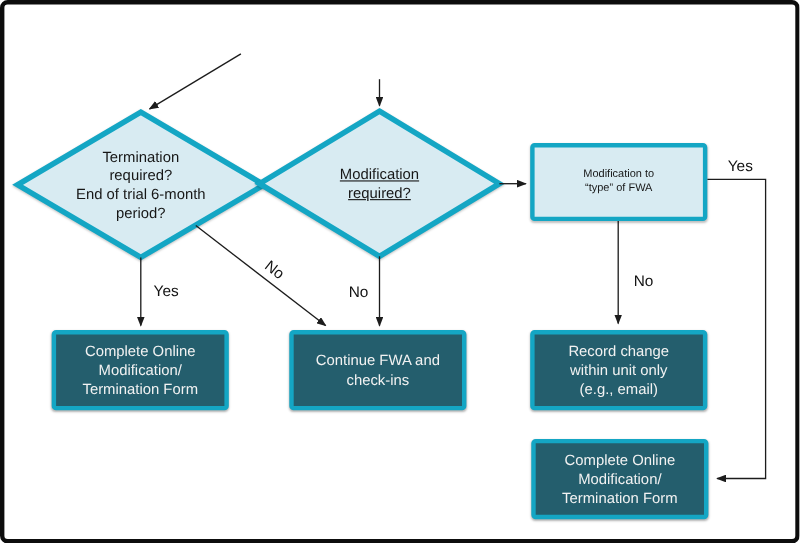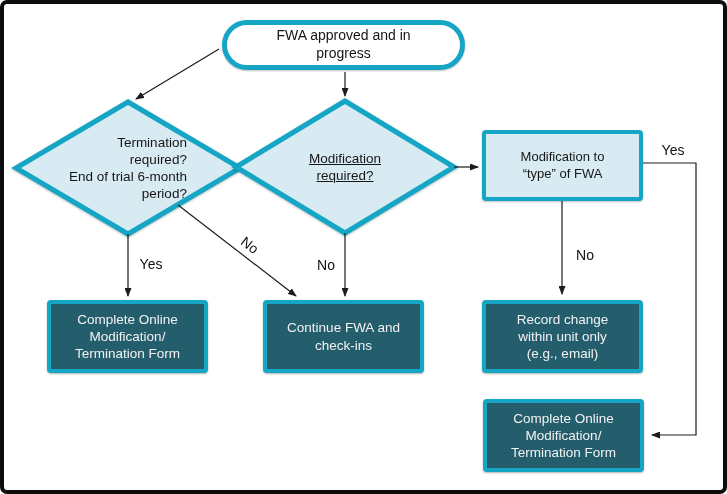--- a/index.html
+++ b/index.html
@@ -19,21 +19,21 @@
     text-align:center; white-space:pre-line; box-sizing:border-box; z-index:2;
     line-height:1.28;
   }
   .stadium {
     background:#ffffff; border:5px solid #14a6c4; border-radius:26px;
     font-size:14px; color:#161616;
     box-shadow:0 1px 2px rgba(0,0,0,0.25);
   }
   .rect-light {
     background:#d8ebf2; border:4px solid #14a6c4; border-radius:4px;
-    font-size:13px; color:#161616;
+    font-size:10px; color:#161616;
     box-shadow:0 1px 2px rgba(0,0,0,0.25);
   }
   .rect-dark {
     background:#245e6d; border:4px solid #14a6c4; border-radius:4px;
     font-size:13.5px; color:#f2f2f2;
     box-shadow:0 1px 2px rgba(0,0,0,0.3);
   }
   .diamond-label {
     position:absolute; display:flex; align-items:center; justify-content:center;
     text-align:center; white-space:pre-line; z-index:2;
@@ -63,26 +63,22 @@
     <path d="M345,72 L345,96" fill="none" stroke="#1c1c1c" stroke-width="1.2" marker-end="url(#arw)"></path>
     <path d="M219,49 L136,99" fill="none" stroke="#1c1c1c" stroke-width="1.2" marker-end="url(#arw)"></path>
     <path d="M128,234 L128,296" fill="none" stroke="#1c1c1c" stroke-width="1.2" marker-end="url(#arw)"></path>
     <path d="M178,205 L296,296" fill="none" stroke="#1c1c1c" stroke-width="1.2" marker-end="url(#arw)"></path>
     <path d="M345,233 L345,296" fill="none" stroke="#1c1c1c" stroke-width="1.2" marker-end="url(#arw)"></path>
     <path d="M454,167 L478,167" fill="none" stroke="#1c1c1c" stroke-width="1.2" marker-end="url(#arw)"></path>
     <path d="M562,200 L562,294" fill="none" stroke="#1c1c1c" stroke-width="1.2" marker-end="url(#arw)"></path>
     <path d="M643,163 L696,163 L696,435 L652,435" fill="none" stroke="#1c1c1c" stroke-width="1.2" marker-end="url(#arw)"></path>
   </svg>
 
-  <div class="node stadium" style="left:222px; top:20px; width:243px; height:50px;">
-    <span>FWA approved and in
-progress</span>
-  </div>
 
-  <div class="diamond-label" style="left:33px; top:126px; width:190px; height:84px;text-align:right;">Termination
+  <div class="diamond-label" style="left:33px; top:126px; width:190px; height:84px;">Termination
 required?
 End of trial 6-month
 period?</div>
   <div class="diamond-label" style="left:255px; top:140px; width:180px; height:54px;text-decoration:underline;">Modification
 required?</div>
 
   <div class="node rect-light" style="left:482px; top:130px; width:161px; height:71px;">
     <span>Modification to
 “type” of FWA</span>
   </div>

